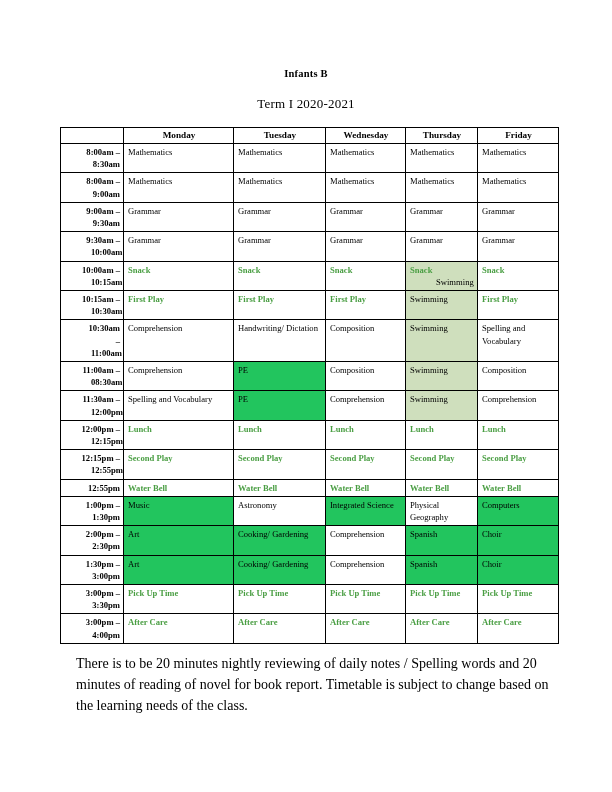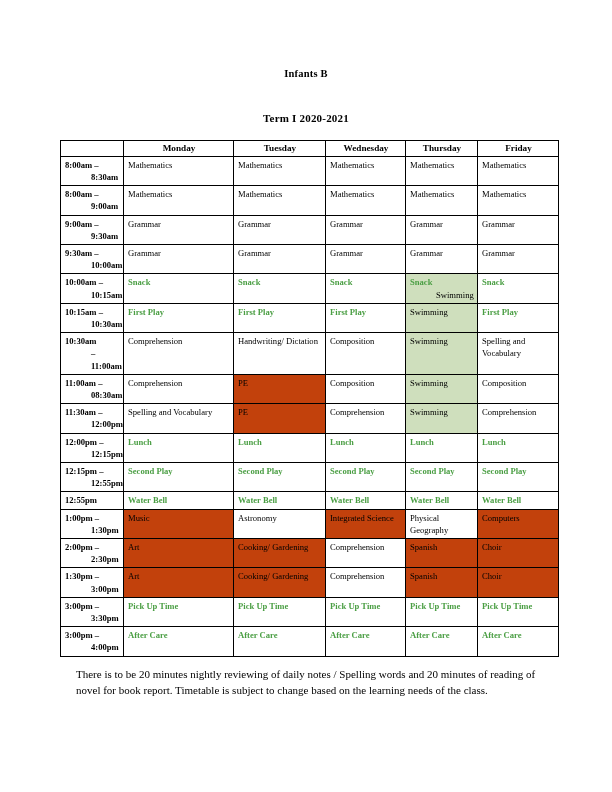--- a/index.html
+++ b/index.html
@@ -24,24 +24,24 @@
     padding-top: 68px;
     text-align: center;
   }
   .doc-title {
     font-size: 10.5px;
     font-weight: bold;
     line-height: 1.1;
     letter-spacing: 0.2px;
   }
   .doc-subtitle {
-    font-size: 11px;
-    font-weight: bold;
+    font-size: 13px;
+    font-weight: normal;
     line-height: 1.1;
-    margin-top: 32px;
+    margin-top: 17px;
     letter-spacing: 0.2px;
   }
   .table-wrap {
     margin-top: 16px;
     padding-left: 60px;
     padding-right: 54px;
   }
   table.timetable {
     border-collapse: collapse;
     table-layout: fixed;
@@ -73,44 +73,44 @@
     font-weight: bold;
     font-size: 9.2px;
     padding-top: 1px;
     padding-bottom: 1px;
     height: 13px;
     border-bottom: 1.6px solid #000;
   }
   td.timecell {
     font-weight: bold;
     font-size: 8.6px;
-    text-align: left;
+    text-align: right;
     padding-left: 4px;
   }
   
   tr.thickbottom > td,
   tr.thickbottom > th {
     border-bottom: 1.6px solid #000;
   }
   
   td.tint-strong { background: #cfdfbd; }
-  td.tint-light  { background: #c2410c; }
+  td.tint-light  { background: #22c55e; }
   
   .glabel {
     color: #4a9e43;
     font-weight: bold;
   }
   .plain { color: #000; font-weight: normal; }
   td .line2 { display: block; margin-left: 26px; }
   td.vbottom { vertical-align: bottom; }
   .footnote {
     margin-top: 9px;
     padding-left: 76px;
     padding-right: 62px;
-    font-size: 11px;
+    font-size: 14px;
     line-height: 1.5;
     text-align: left;
   }
 </style>
 </head>
 <body>
 
 <div class="page">
 
   <div class="titles">

